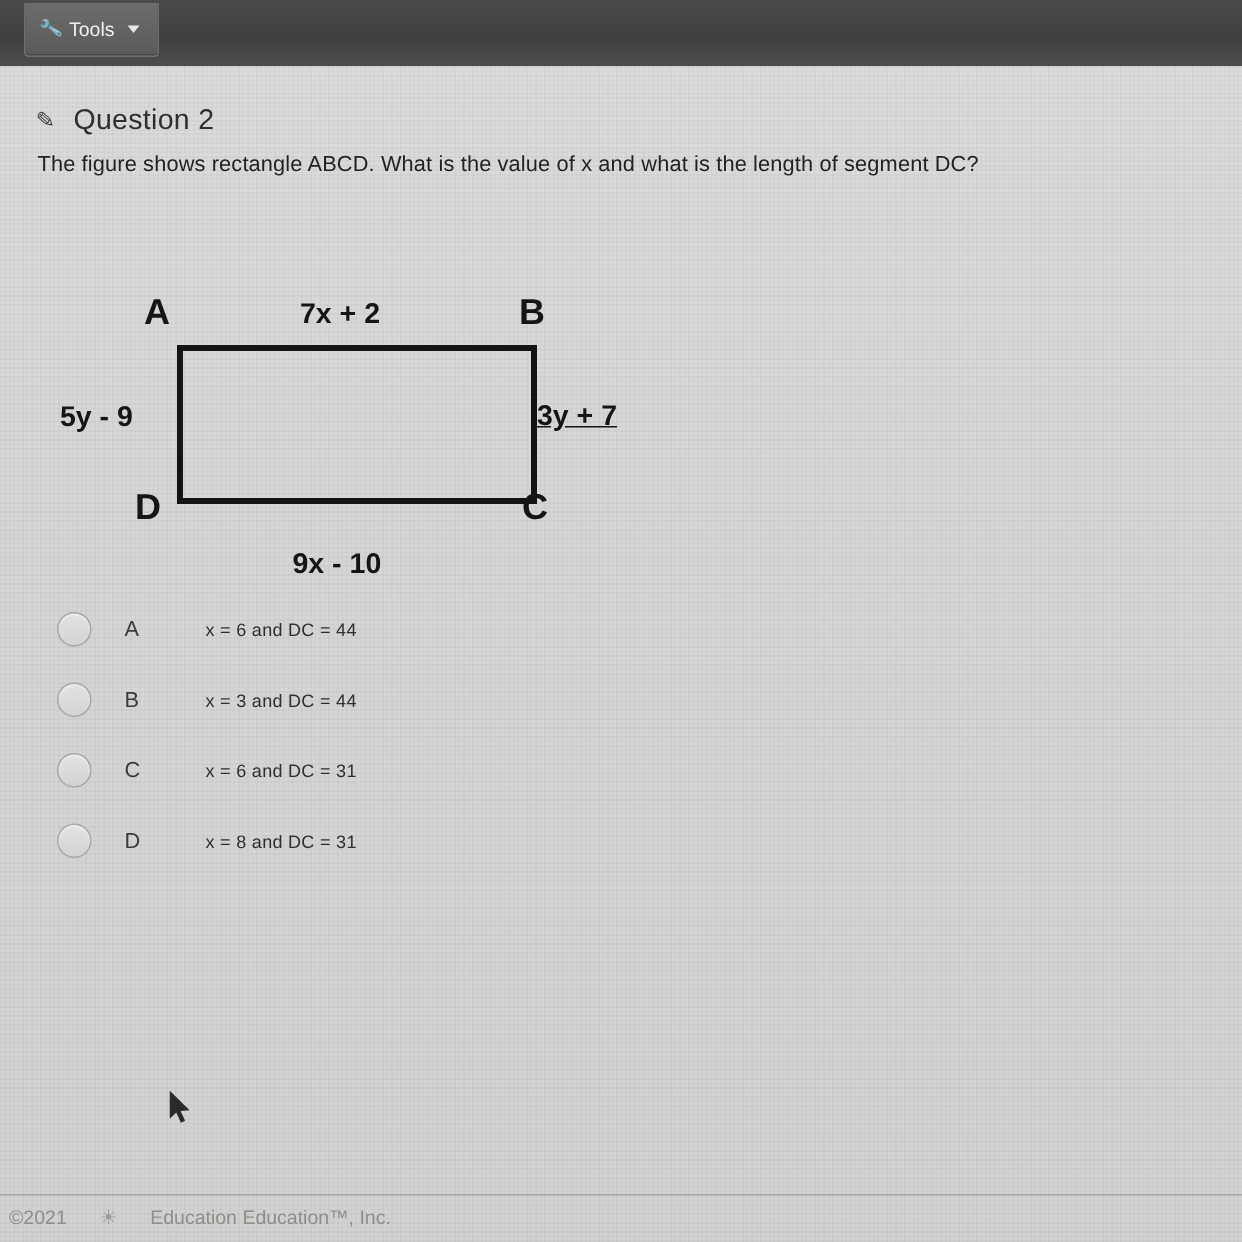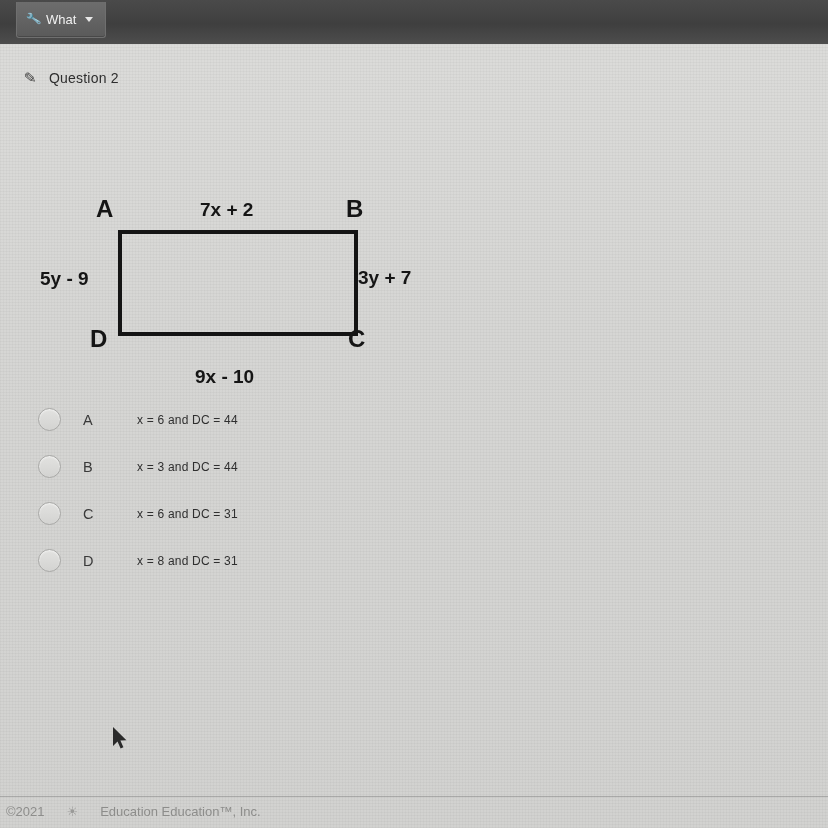--- a/index.html
+++ b/index.html
@@ -77,21 +77,21 @@
   .pencil-icon {
     display: inline-block;
     width: 16px;
     height: 16px;
     color: #3b3b3b;
     font-size: 15px;
     line-height: 16px;
     transform: rotate(-4deg);
   }
   .q-title {
-    font-size: 14px;
+    font-size: 19px;
     color: #2e2e2e;
     letter-spacing: 0.2px;
     text-align: right;
   }
   .q-prompt {
     position: absolute;
     left: 25px;
     top: 102px;
     width: 760px;
     font-size: 14.5px;
@@ -124,21 +124,21 @@
   }
   .vertex { font-size: 24px; }
   .side-lbl { font-size: 19px; }
   .lbl-A { left: 56px; top: 10px; }
   .lbl-B { left: 306px; top: 10px; }
   .lbl-D { left: 50px; top: 140px; }
   .lbl-C { left: 308px; top: 140px; }
   .lbl-top { left: 160px; top: 14px; }
   .lbl-bottom { left: 155px; top: 145px; margin-top: 36px; }
   .lbl-left { left: 0px; top: 83px; text-align: right; }
-  .lbl-right { left: 318px; top: 82px; }
+  .lbl-right { left: 318px; top: 82px; text-decoration: underline; }
   
   .choices {
     position: absolute;
     left: 38px;
     top: 396px;
     width: 520px;
   }
   .choice {
     position: relative;
     height: 47px;
@@ -200,30 +200,31 @@
   }
 </style>
 </head>
 <body>
 
 <div id="app">
 
   <div class="topbar">
     <div class="tools-btn">
       <span class="wrench">🔧</span>
-      <span>What</span>
+      <span>Tools</span>
       <span class="caret-down"></span>
     </div>
   </div>
 
   <div class="q-header">
     <span class="pencil-icon">✎</span>
     <span class="q-title">Question 2</span>
   </div>
 
+  <div class="q-prompt">The figure shows rectangle ABCD.  What is the value of x and what is the length of segment DC?</div>
 
   <div class="figure">
     <div class="rect-shape"></div>
     <span class="lbl vertex lbl-A">A</span>
     <span class="lbl vertex lbl-B">B</span>
     <span class="lbl vertex lbl-C">C</span>
     <span class="lbl vertex lbl-D">D</span>
     <span class="lbl side-lbl lbl-top">7x + 2</span>
     <span class="lbl side-lbl lbl-bottom">9x - 10</span>
     <span class="lbl side-lbl lbl-left">5y - 9</span>

